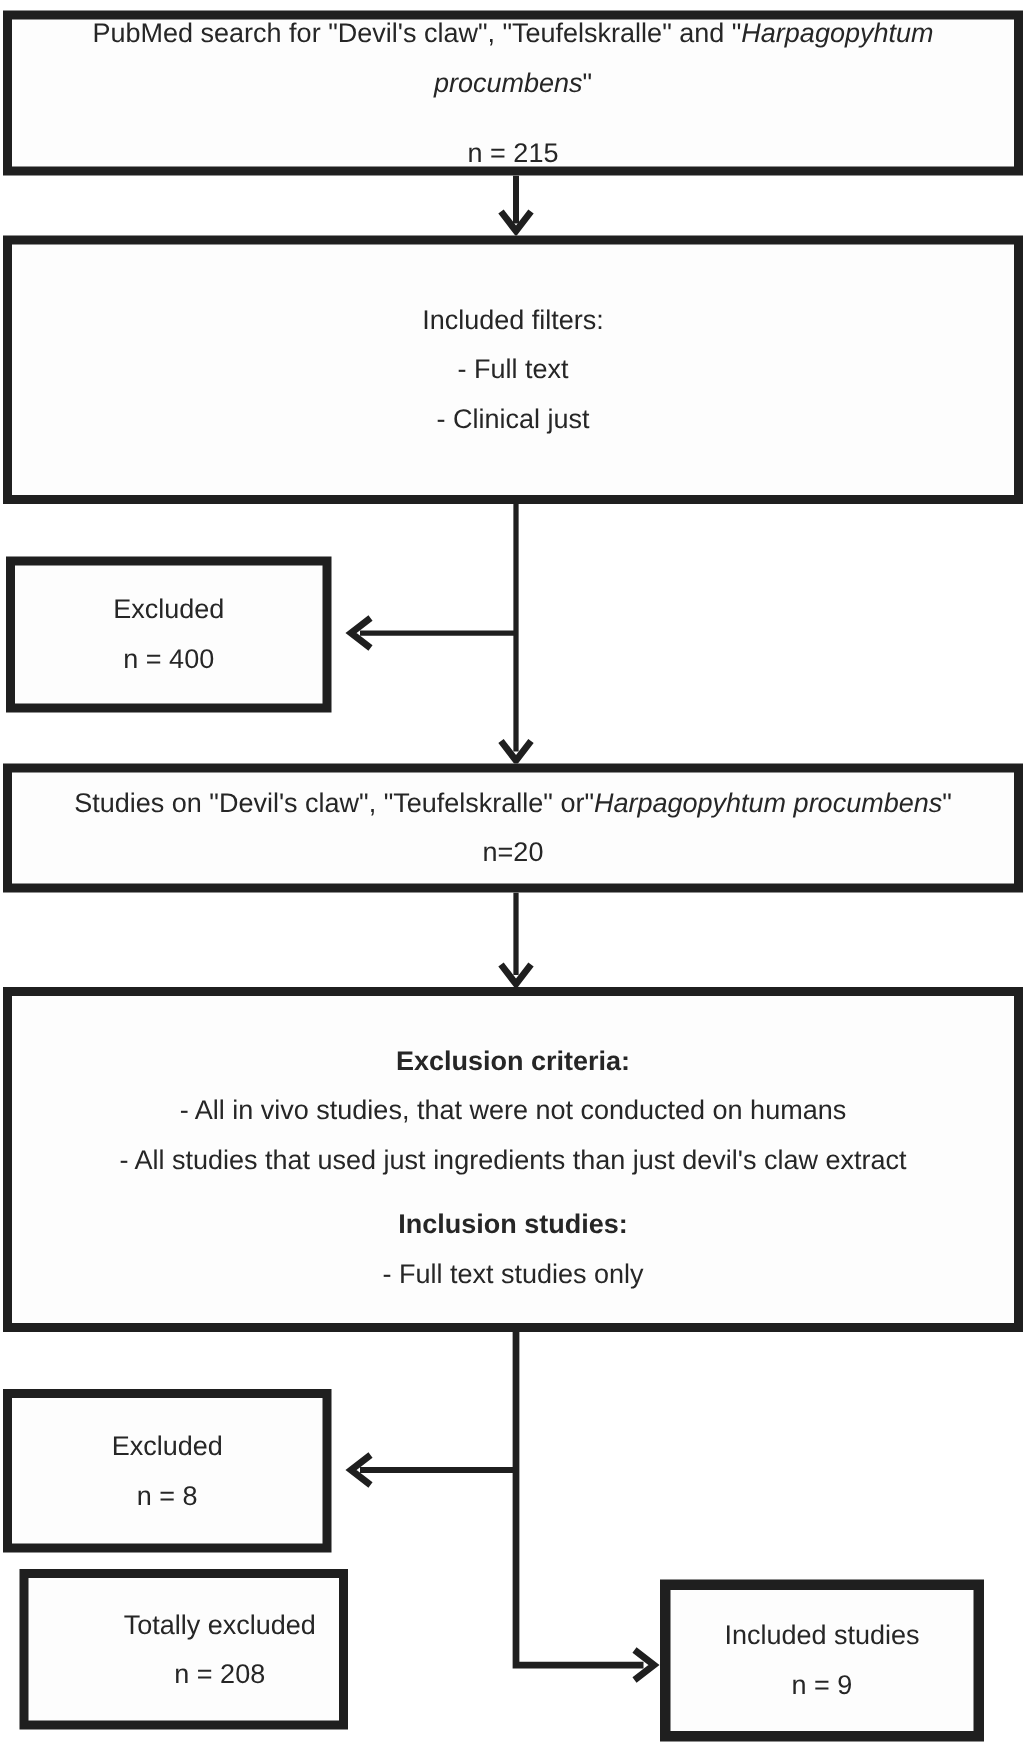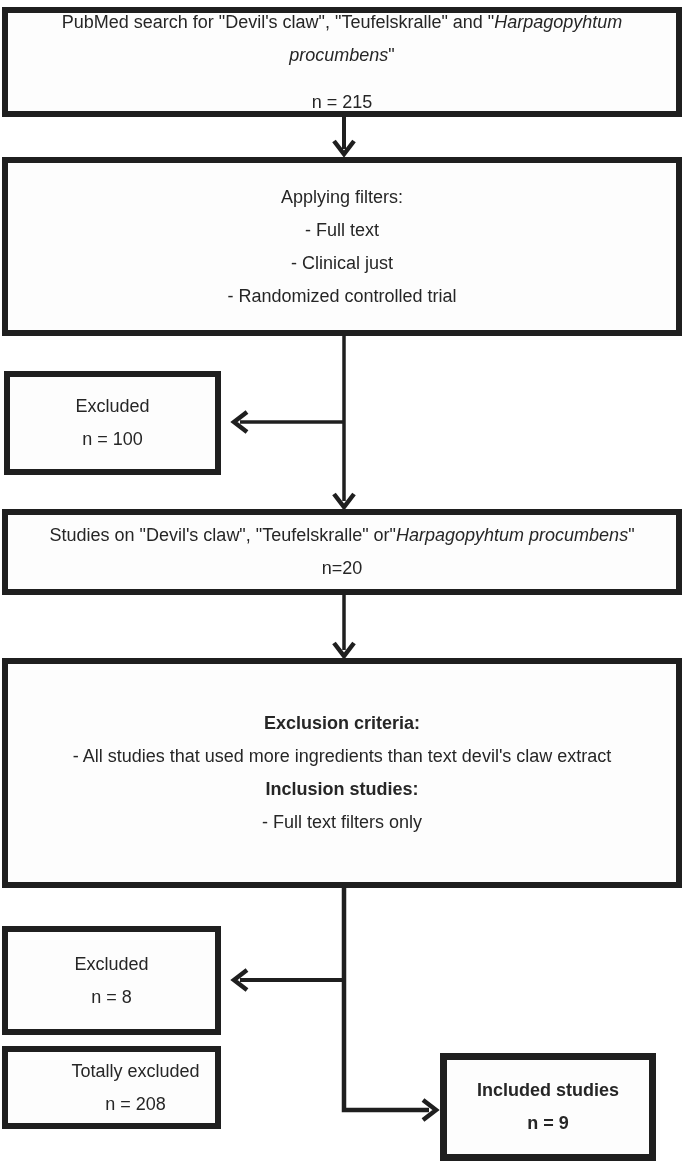--- a/index.html
+++ b/index.html
@@ -46,25 +46,25 @@
     text-align: center;
     font-size: 18px;
     line-height: 33px;
   }
   .b-search   { left: 2px;   top: 7px;    width: 680px; height: 110px; }
   .b-filters  { left: 2px;   top: 157px;  width: 680px; height: 179px; }
   .b-excl1    { left: 4px;   top: 371px;  width: 217px; height: 104px; }
   .b-studies  { left: 2px;   top: 509px;  width: 680px; height: 86px;  }
   .b-criteria { left: 2px;   top: 658px;  width: 680px; height: 230px; }
   .b-excl2    { left: 2px;   top: 926px;  width: 219px; height: 109px; }
-  .b-totexcl  { left: 2px;   top: 1046px; width: 219px; height: 83px; padding-left: 48px; }
-  .b-incl     { left: 440px; top: 1053px; width: 216px; height: 108px; border-width: 7px; font-weight: bold; }
+  .b-totexcl  { left: 13px;   top: 1046px; width: 219px; height: 107px; padding-left: 48px; }
+  .b-incl     { left: 440px; top: 1053px; width: 216px; height: 108px; border-width: 7px; }
   .line { white-space: pre-wrap; padding: 0 4px; }
   .it   { font-style: italic; }
-  .bold { font-weight: bold; }
+  .bold { font-weight: bold; margin-top: 10px; }
   .count { margin-top: 14px; }
 </style>
 </head>
 <body>
 
 <div class="stage">
 
   <svg class="connectors" viewBox="0 0 685 1166" xmlns="http://www.w3.org/2000/svg">
 
     <path class="shaft" stroke-width="4" d="M344 117 L344 149"></path>
@@ -85,41 +85,41 @@
     <path class="shaft" stroke-width="4" d="M344 980 L240 980"></path>
     <path class="head" d="M247 970 L234 980 L247 990"></path>
   </svg>
 
   <div class="box b-search">
     <div class="line"><span>PubMed search for "Devil's claw", "Teufelskralle" and "</span><span class="it">Harpagopyhtum procumbens</span><span>"</span></div>
     <div class="line count">n = 215</div>
   </div>
 
   <div class="box b-filters">
-    <div class="line">Applying filters:</div>
+    <div class="line">Included filters:</div>
     <div class="line">- Full text</div>
     <div class="line">- Clinical just</div>
-    <div class="line">- Randomized controlled trial</div>
   </div>
 
   <div class="box b-excl1">
     <div class="line">Excluded</div>
-    <div class="line">n = 100</div>
+    <div class="line">n = 400</div>
   </div>
 
   <div class="box b-studies">
     <div class="line"><span>Studies on "Devil's claw", "Teufelskralle" or"</span><span class="it">Harpagopyhtum procumbens</span><span>"</span></div>
     <div class="line">n=20</div>
   </div>
 
   <div class="box b-criteria">
     <div class="line bold">Exclusion criteria:</div>
-    <div class="line">- All studies that used more ingredients than text devil's claw extract</div>
+    <div class="line">- All in vivo studies, that were not conducted on humans</div>
+    <div class="line">- All studies that used just ingredients than just devil's claw extract</div>
     <div class="line bold">Inclusion studies:</div>
-    <div class="line">- Full text filters only</div>
+    <div class="line">- Full text studies only</div>
   </div>
 
   <div class="box b-excl2">
     <div class="line">Excluded</div>
     <div class="line">n = 8</div>
   </div>
 
   <div class="box b-totexcl">
     <div class="line">Totally excluded</div>
     <div class="line">n = 208</div>

